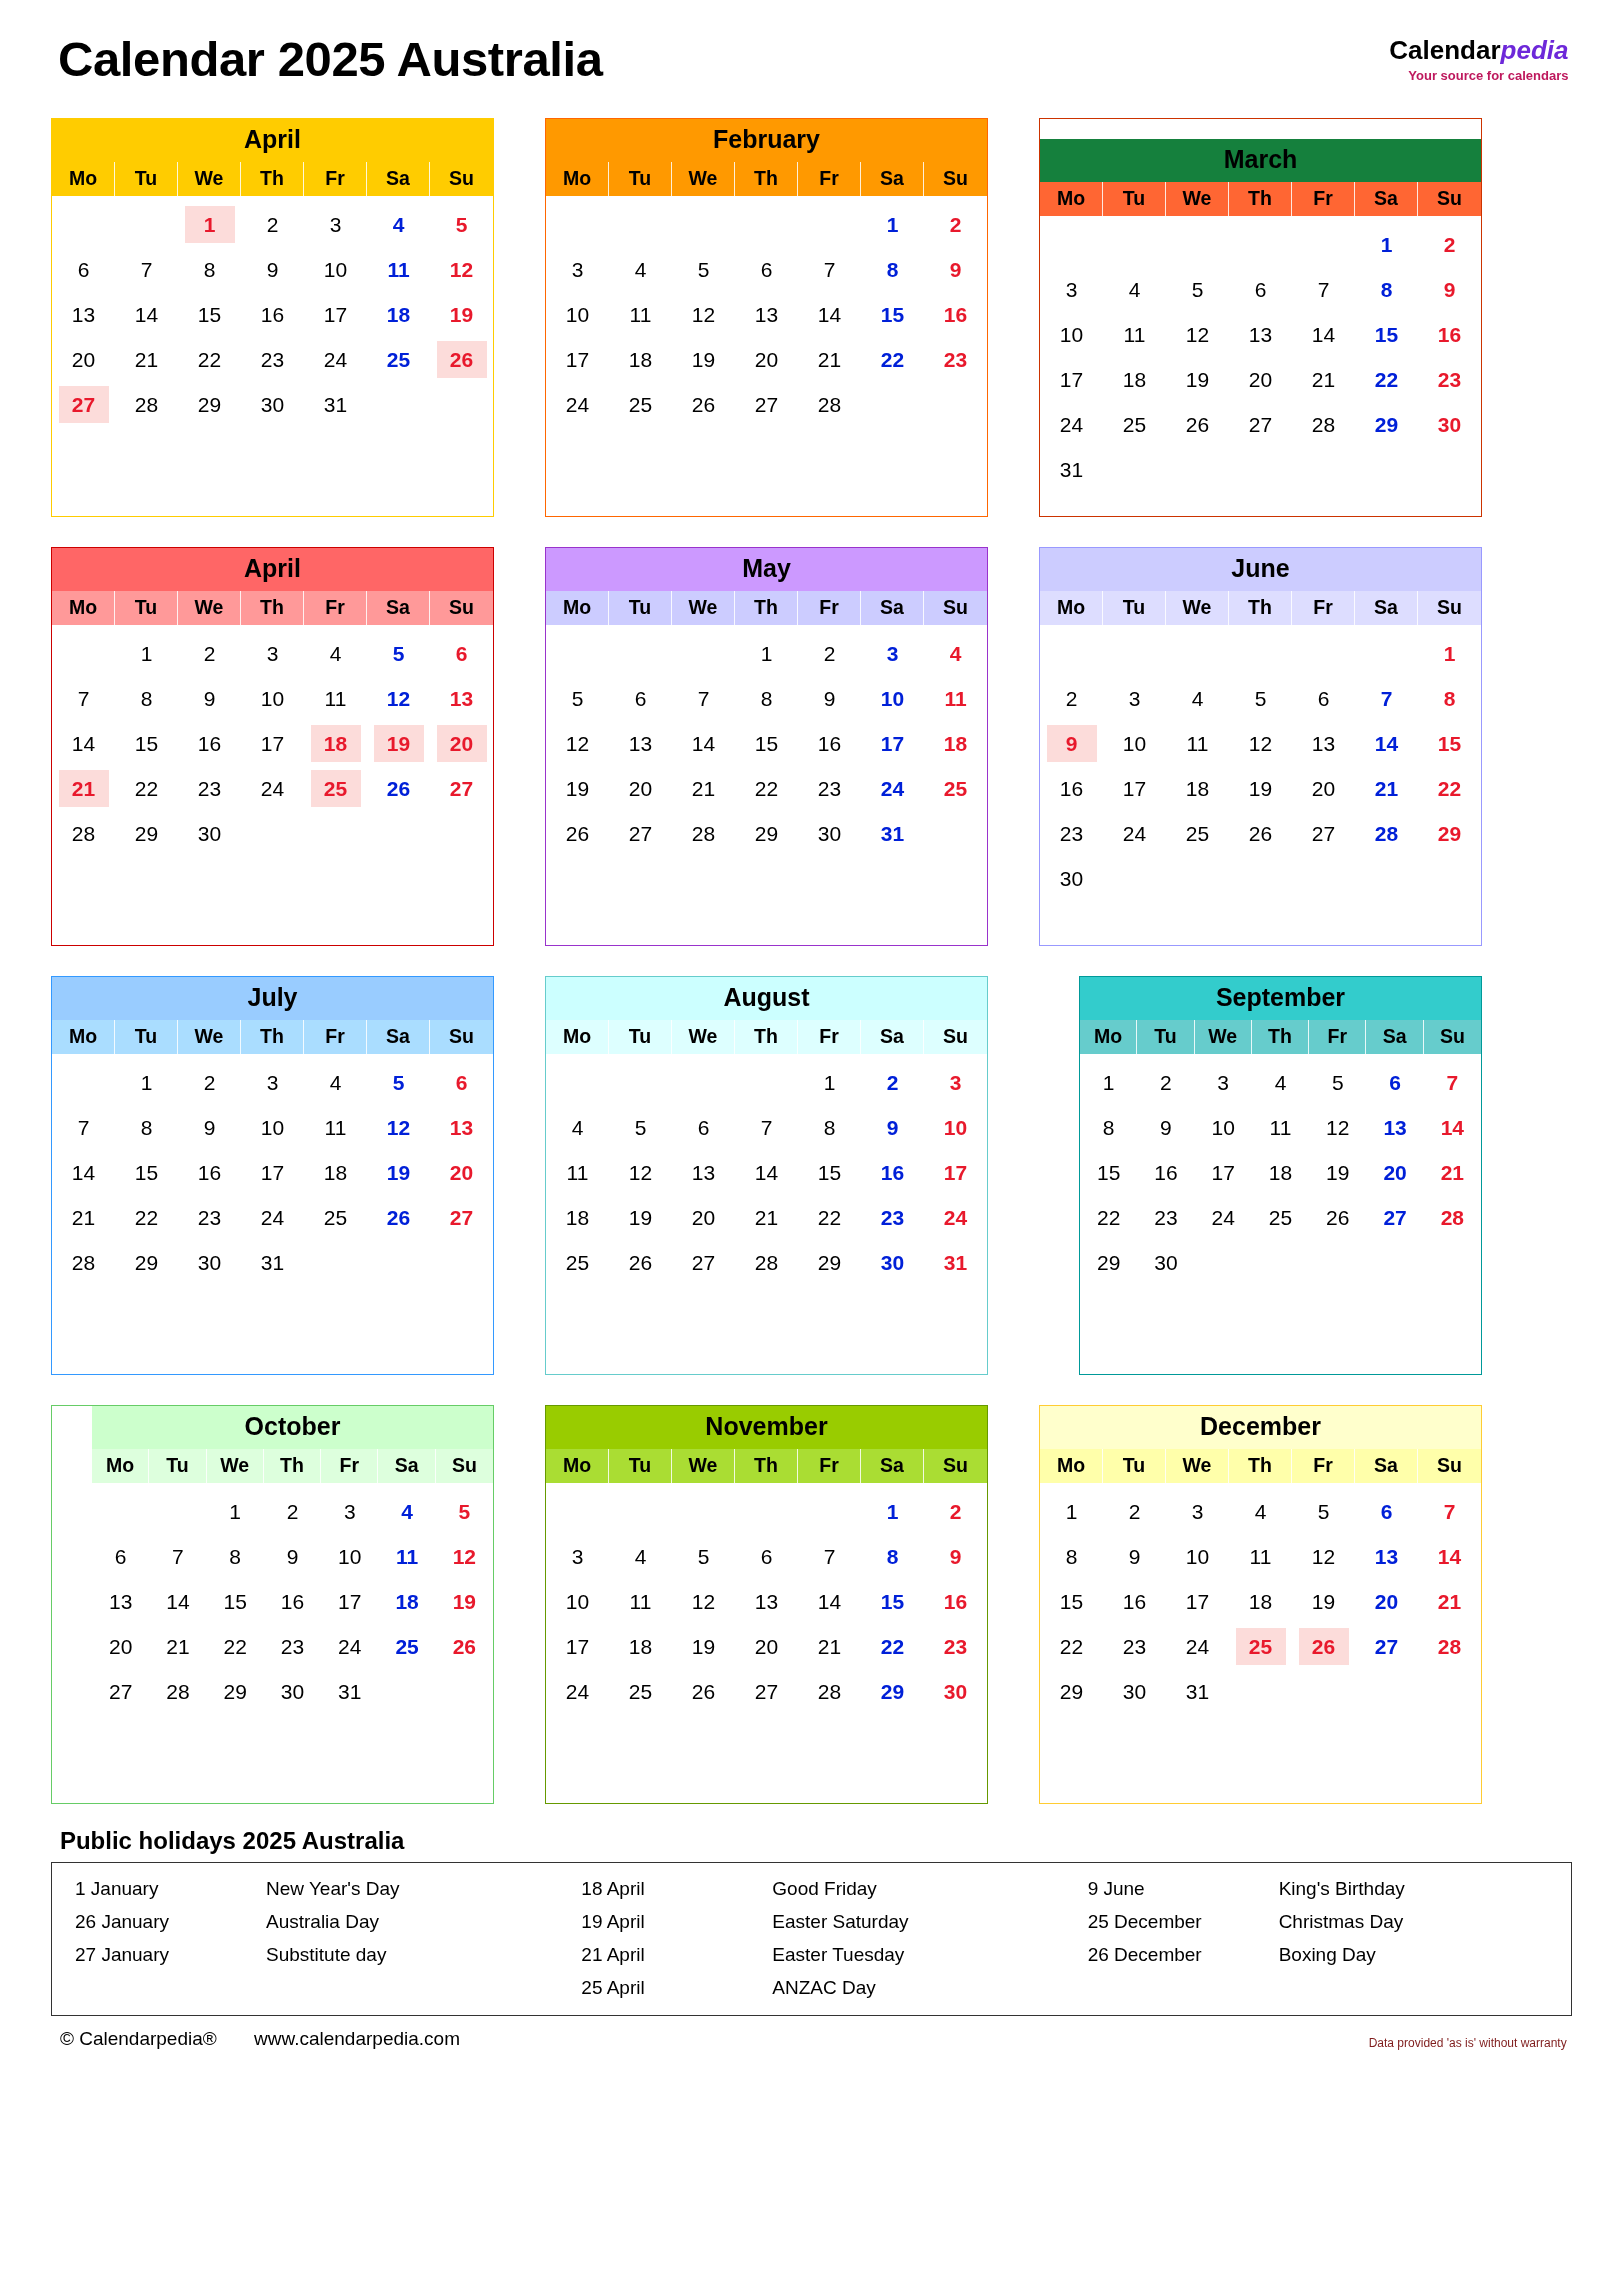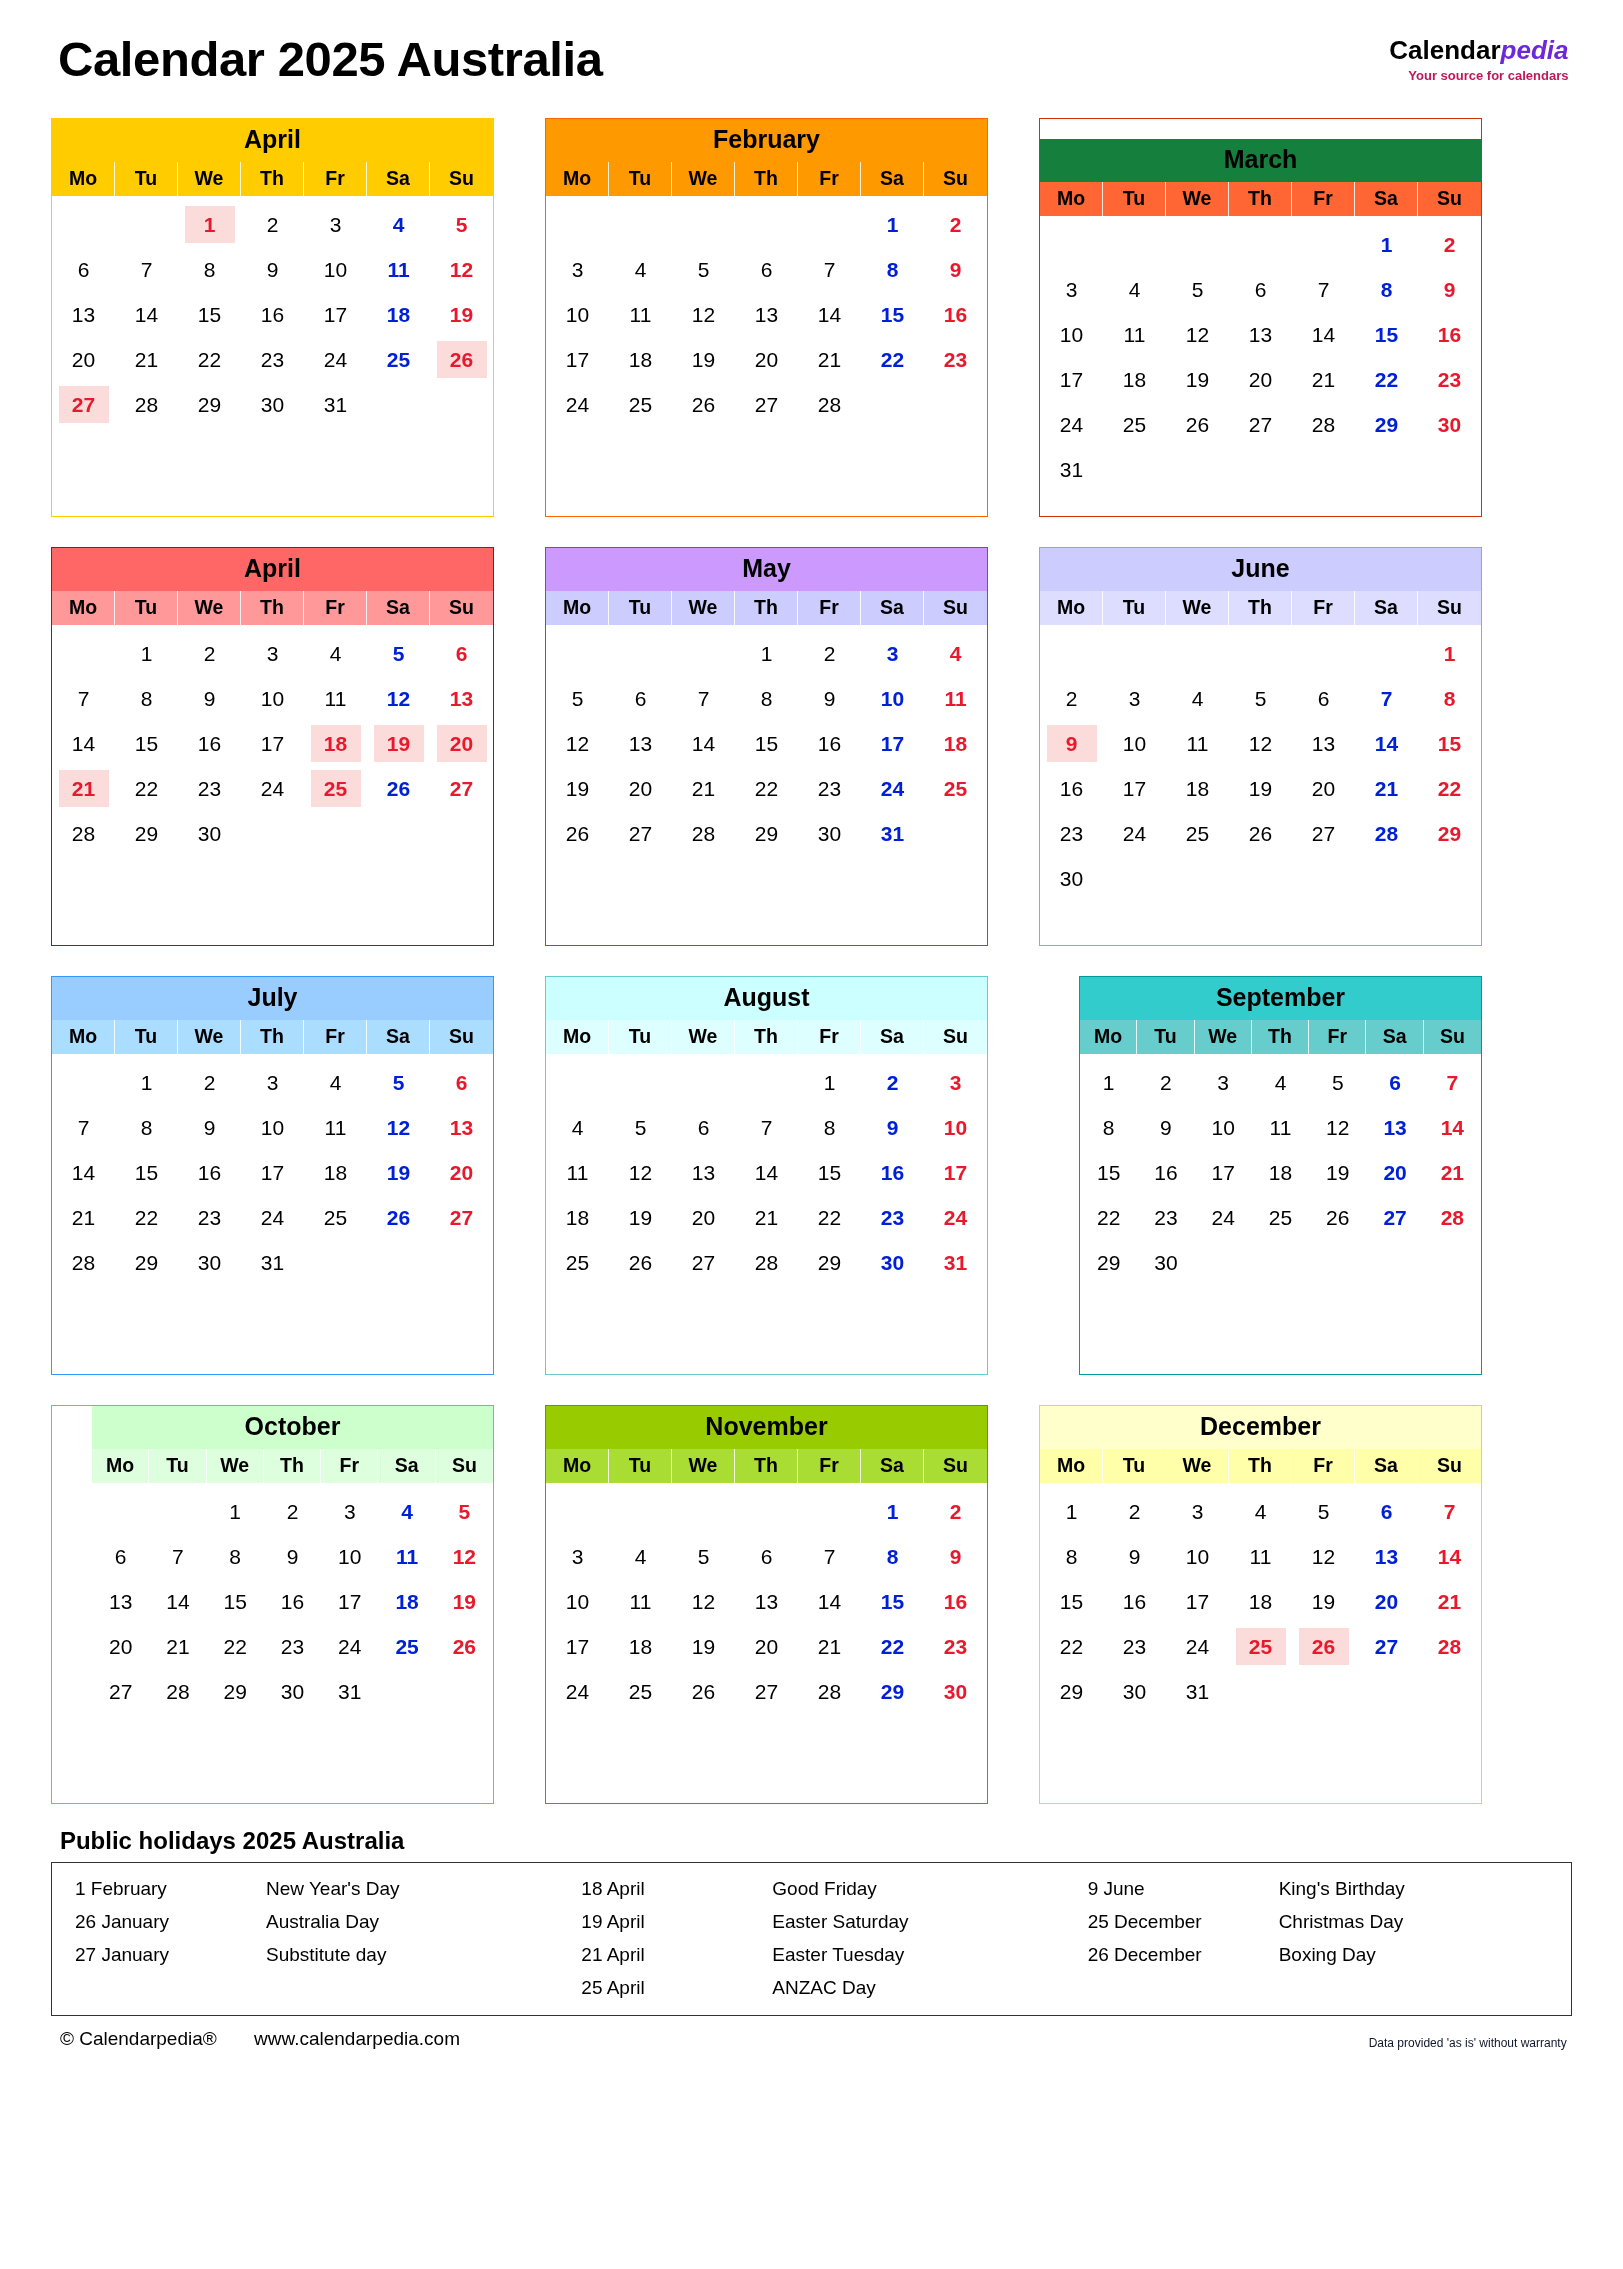--- a/index.html
+++ b/index.html
@@ -128,21 +128,21 @@
   
   .footer {
     display: flex;
     justify-content: space-between;
     align-items: flex-end;
     margin-top: 12.4px;
     padding: 0 5.3px 0 8.9px;
   }
   .footer-left { font-size: 19px; }
   .footer-left .url { margin-left: 32px; }
-  .footer-right { font-size: 12px; color: #0f172a; }
+  .footer-right { font-size: 12px; color: #7f1d1d; }
 </style>
 </head>
 <body>
 
 <div class="page">
 
   <div class="header">
     <div class="title">Calendar 2025 Australia</div>
     <div class="brand">
       <div class="brand-top"><span>Calendar</span><span class="red">pedia</span></div>
@@ -1606,21 +1606,21 @@
             <div class="cell sun"></div>
           </div>
         </div>
       </div>
     </div>
 
   <div class="holidays-title">Public holidays 2025 Australia</div>
   <div class="holidays-box" id="holidays-box">
       <div class="hol-col">
         <div class="hol-row">
-          <div>1 February</div>
+          <div>1 January</div>
           <div>New Year's Day</div>
         </div>
         <div class="hol-row">
           <div>26 January</div>
           <div>Australia Day</div>
         </div>
         <div class="hol-row">
           <div>27 January</div>
           <div>Substitute day</div>
         </div>

